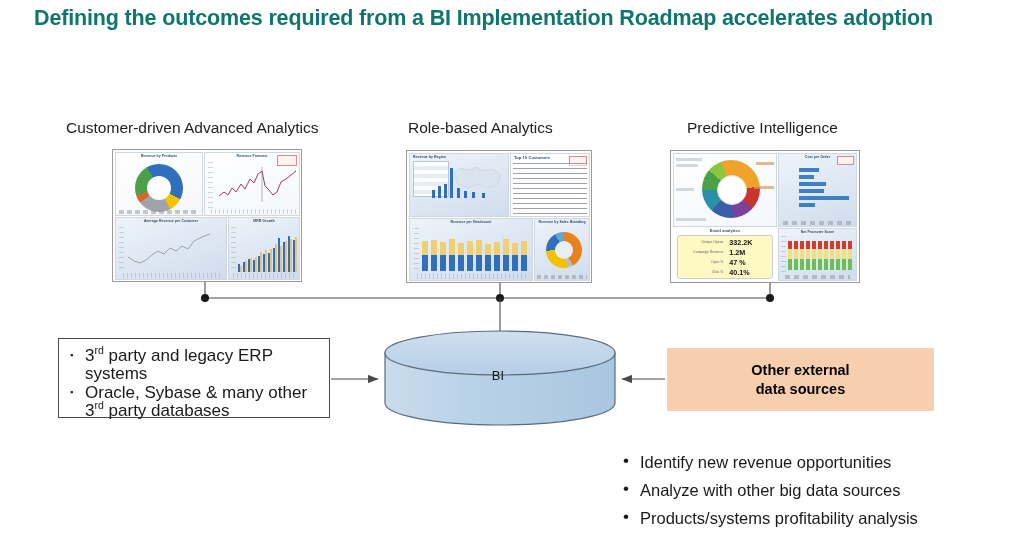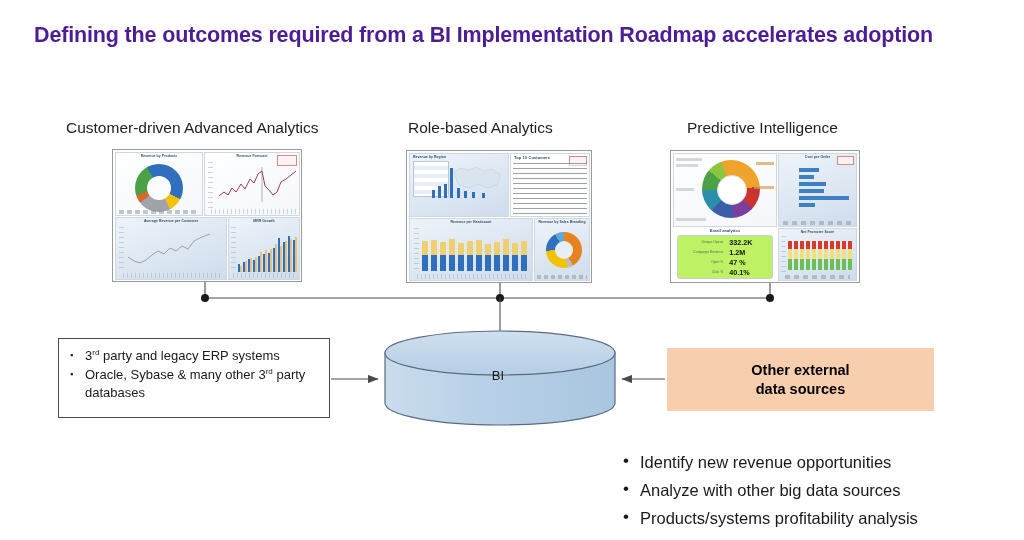--- a/index.html
+++ b/index.html
@@ -9,22 +9,22 @@
     font-family:"Liberation Sans", sans-serif;
     position:relative;
     overflow:hidden;
     color:#1a1a1a;
   }
   .slide{position:absolute;inset:0;}
 
   
   #slide-title{
     position:absolute;left:34px;top:6px;width:980px;
-    font-size:21.5px;font-weight:bold;color:#4c1d95;
-    letter-spacing:-0.15px;white-space:nowrap;margin-top:17px;
+    font-size:21.5px;font-weight:bold;color:#0f766e;
+    letter-spacing:-0.15px;white-space:nowrap;
   }
 
   
   .col-heading{
     position:absolute;font-size:15.5px;color:#222222;
     white-space:nowrap;font-weight:400;
   }
   #heading-0{left:66px;top:119px;}
   #heading-1{left:408px;top:119px;}
   #heading-2{left:687px;top:119px;}
@@ -58,21 +58,21 @@
   
   #connectors{position:absolute;left:0;top:0;width:1024px;height:540px;}
 
   
   #erp-box{
     position:absolute;left:58px;top:338px;width:272px;height:80px;
     border:1.4px solid #4a4a4a;background:#ffffff;box-sizing:border-box;
   }
   #erp-box ul{margin:0;padding:8px 8px 0 26px;list-style:none;}
   #erp-box li{
-    position:relative;font-size:13px;line-height:18px;color:#1a1a1a;
+    position:relative;font-size:17px;line-height:18px;color:#1a1a1a;
     margin-bottom:1px;
   }
   #erp-box li::before{
     content:"\25AA";position:absolute;left:-15px;top:-1px;font-size:9px;color:#1a1a1a;
   }
   sup{font-size:.62em;vertical-align:super;line-height:0;}
 
   
   #cylinder{position:absolute;left:383px;top:340px;width:230px;height:84px;}
   #cyl-label{
@@ -278,21 +278,21 @@
           <rect x="20" y="26" width="25" height="4"></rect>
           <rect x="20" y="33" width="50" height="4"></rect>
           <rect x="20" y="40" width="16" height="4"></rect>
         </g>
       </svg>
       <div style="position:absolute;left:4px;bottom:1px;right:4px;height:4px;background:repeating-linear-gradient(90deg,#8c949c 0 5px,transparent 5px 9px);opacity:.5;"></div>
     </div>
 
     <div class="tpanel" style="left:2px;top:77px;width:104px;height:53px;background:#ffffff;">
       <div class="t-title" style="top:0;font-size:4px;">Email analytics</div>
-      <div style="position:absolute;left:4px;top:7px;right:4px;bottom:2px;border:0.6px solid #c7ced6;border-radius:3px;background:#bef264;">
+      <div style="position:absolute;left:4px;top:7px;right:4px;bottom:2px;border:0.6px solid #c7ced6;border-radius:3px;background:#fef9c3;">
         <div class="mrow" style="top:2px;">
           <span class="mlabel">Unique Opens</span>
           <span class="mval">332.2K</span>
         </div>
         <div class="mrow" style="top:12px;">
           <span class="mlabel">Campaign Revenue</span>
           <span class="mval">1.2M</span>
         </div>
         <div class="mrow" style="top:22px;">
           <span class="mlabel">Open %</span>

